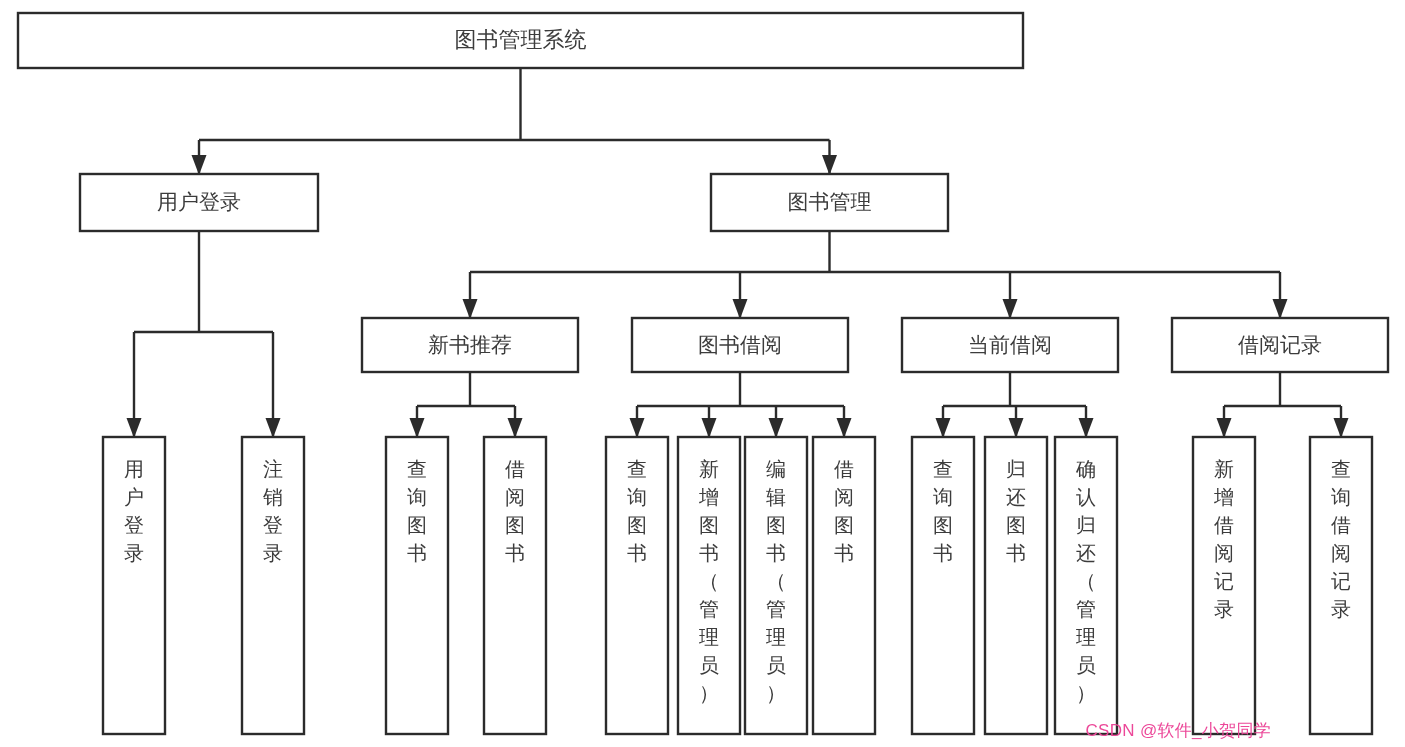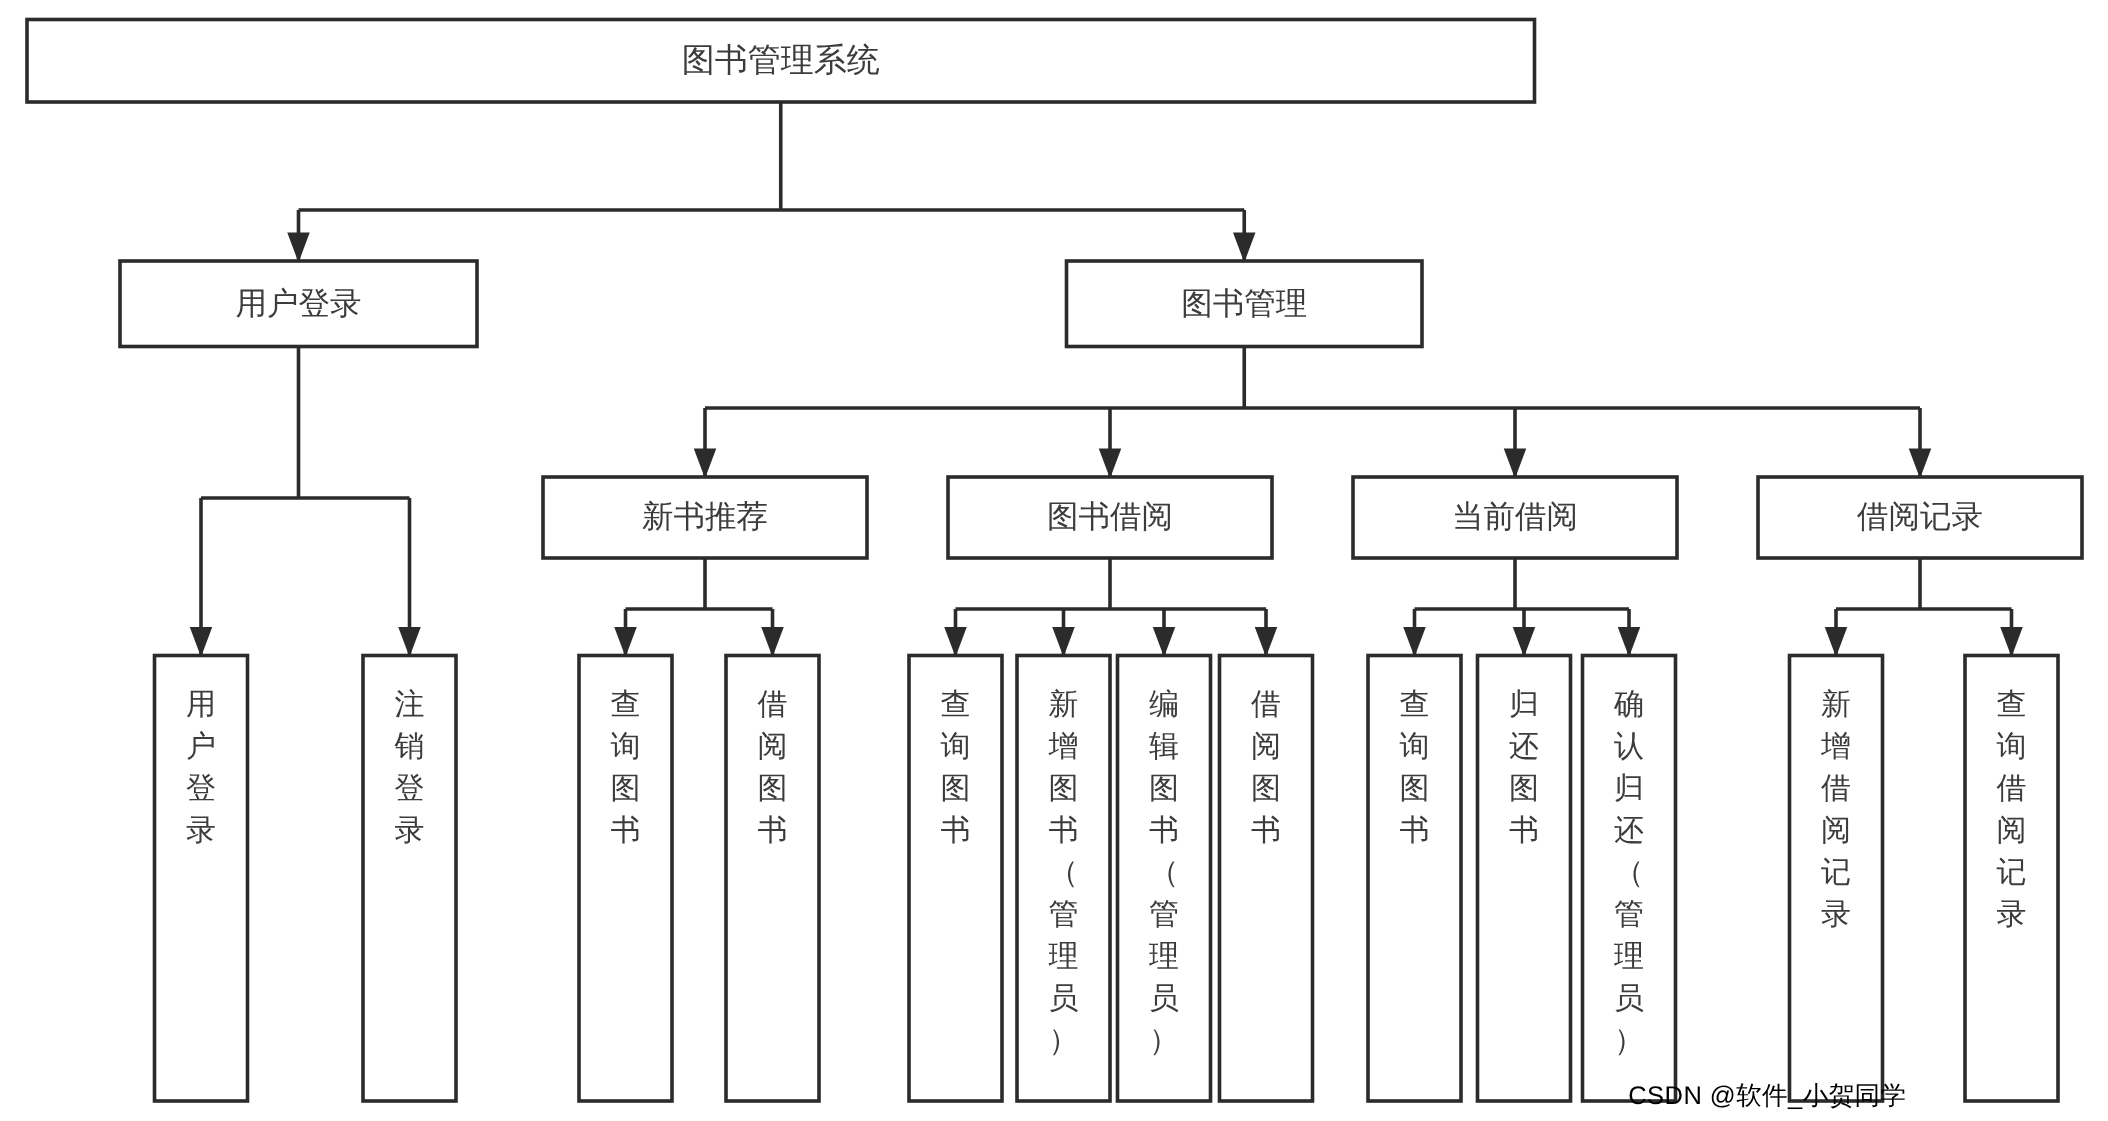--- a/index.html
+++ b/index.html
@@ -56,21 +56,21 @@
     stroke-linecap: butt;
   }
   .arrow-head {
     fill: #2b2b2b;
     stroke: none;
   }
   .watermark {
     position: absolute;
     right: 8px;
     bottom: 5px;
-    color: #000000;
+    color: #ec4899;
     font-size: 17px;
     font-family: "Liberation Sans", "DejaVu Sans", sans-serif;
     white-space: nowrap;
     pointer-events: none;
     letter-spacing: 0.3px;
   }
 </style>
 </head>
 <body>
 

